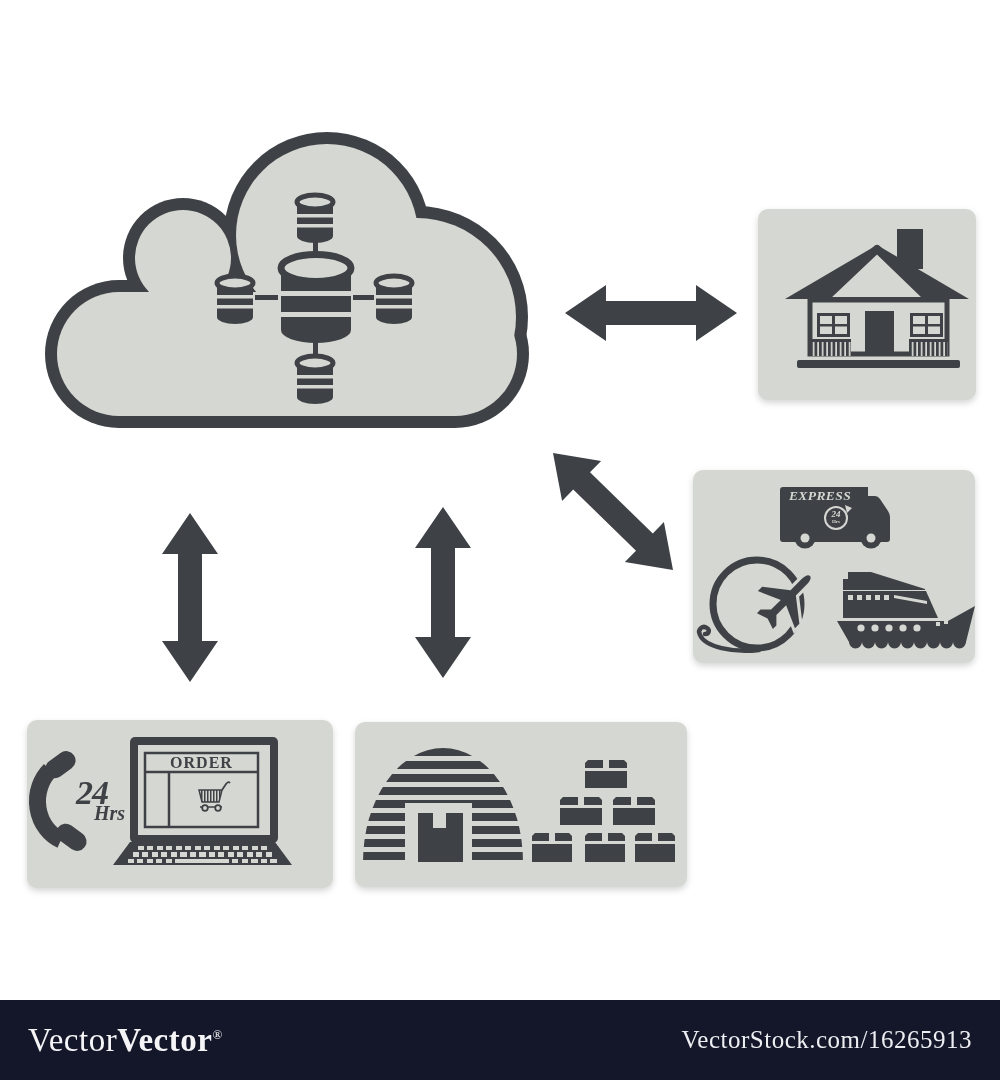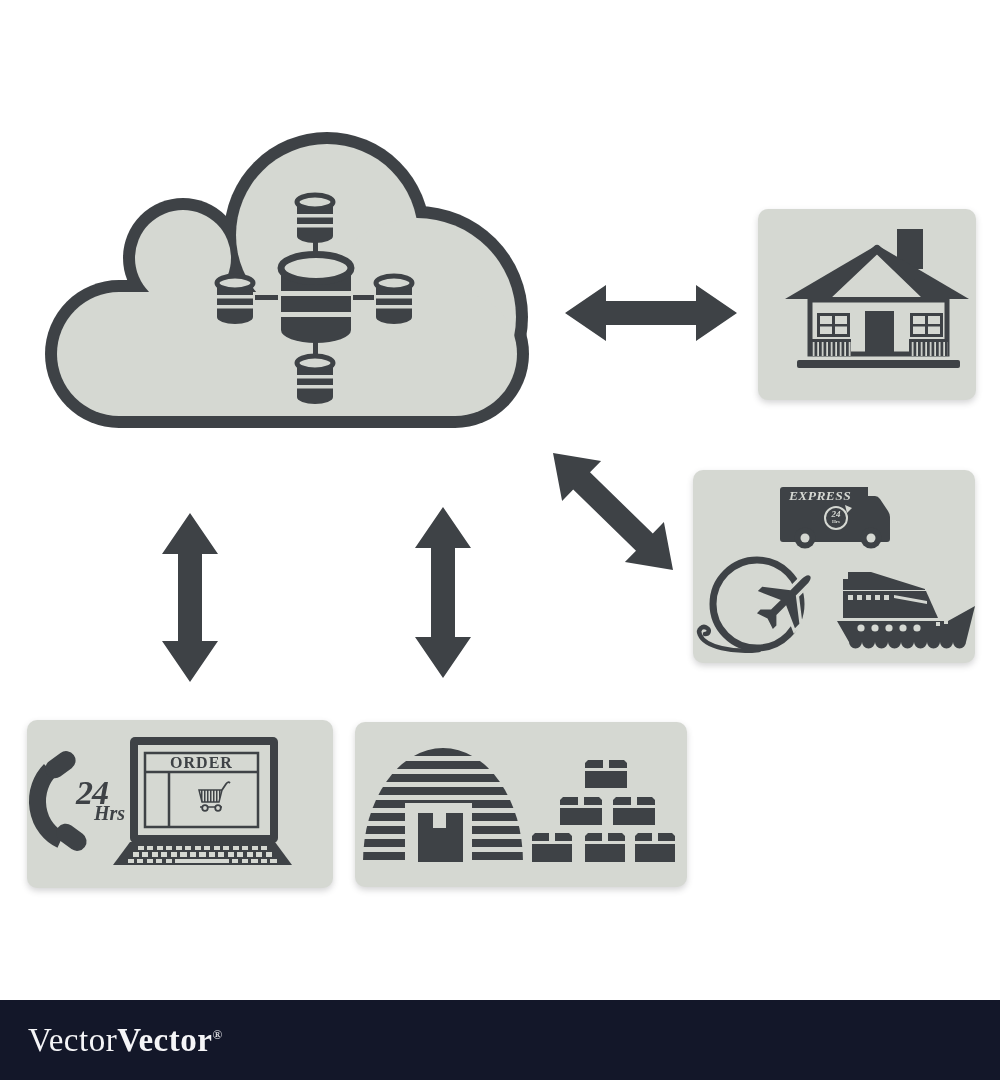--- a/index.html
+++ b/index.html
@@ -282,14 +282,15 @@
   <span class="lbl" id="lbl-badge24">24</span>
   <span class="lbl" id="lbl-badgehrs">Hrs</span>
   <span class="lbl" id="lbl-phone24">24</span>
   <span class="lbl" id="lbl-phonehrs">Hrs</span>
   <span class="lbl" id="lbl-order">ORDER</span>
 
   <div id="watermark-bar">
     <div id="wm-logo">
       <span class="light">Vector</span><span class="bold">Vector</span><sup>®</sup>
     </div>
+    <div id="wm-url">VectorStock.com/16265913</div>
   </div>
 </div>
 
 </body></html>

